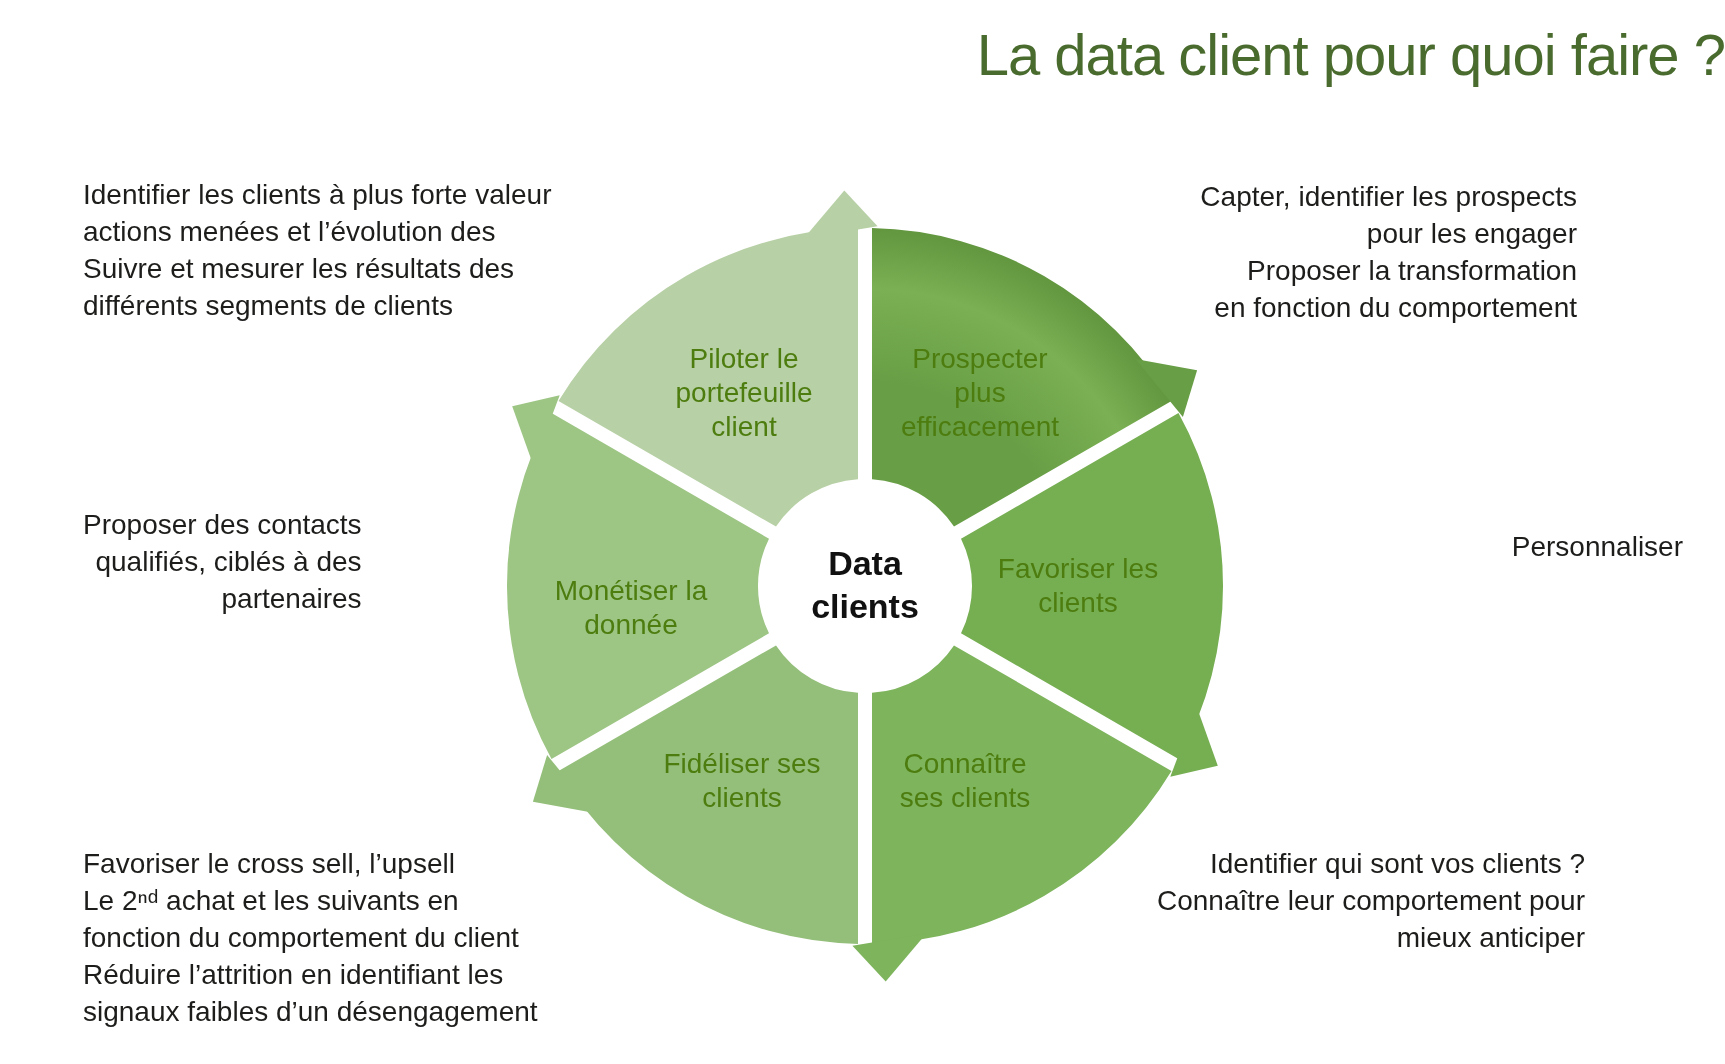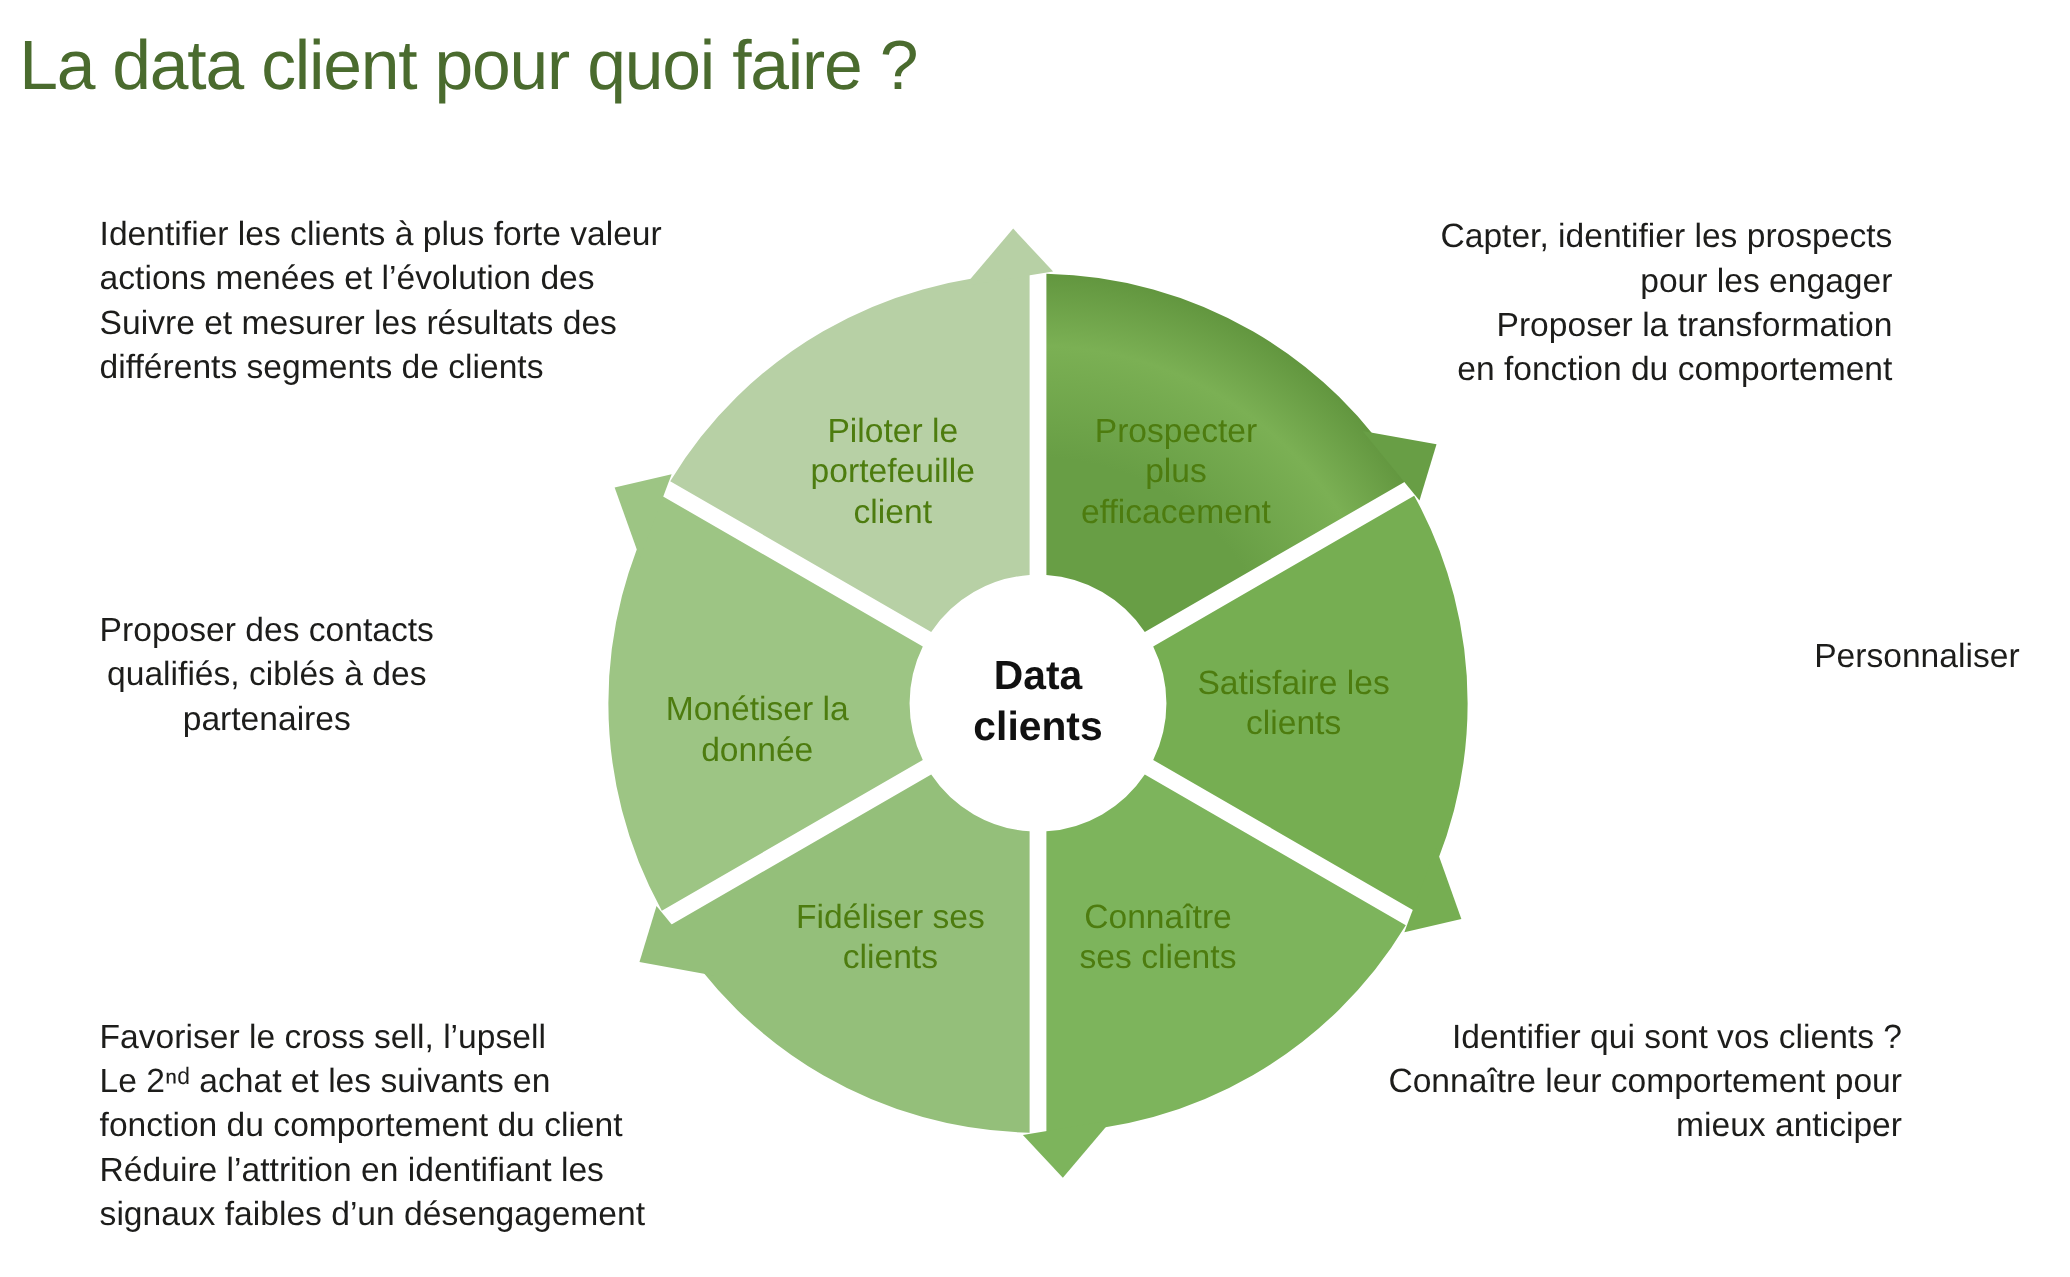--- a/index.html
+++ b/index.html
@@ -6,42 +6,42 @@
   body {
     width: 1725px; height: 1064px;
     background: #ffffff;
     position: relative;
     overflow: hidden;
     font-family: "Liberation Sans", "DejaVu Sans", sans-serif;
     color: #1d1d1b;
   }
   .title {
     position: absolute;
-    left: 16px; right: 0; top: 22px;
-    text-align: left;
+    left: 2px; right: 0; top: 22px;
+    text-align: right;
     font-size: 58px;
     line-height: 1.15;
     letter-spacing: -1px;
     color: #4a6b2e;
   }
   .wheel-svg {
     position: absolute;
     left: 0; top: 0;
     width: 1725px; height: 1064px;
     pointer-events: none;
   }
   .note {
     position: absolute;
     font-size: 28px;
     line-height: 37px;
     white-space: nowrap;
   }
   .note-tl { left: 83px;  top: 176px; text-align: left; }
   .note-tr { right: 148px; top: 178px; text-align: right; }
-  .note-ml { left: 83px;  top: 506px; text-align: center; }
+  .note-ml { left: 83px;  top: 506px; text-align: right; }
   .note-mr { right: 42px;  top: 528px; text-align: right; margin-left: 10px; }
   .note-bl { left: 83px;  top: 845px; text-align: left; }
   .note-br { right: 140px; top: 845px; text-align: right; }
   .seg-label {
     position: absolute;
     transform: translate(-50%, -50%);
     color: #4d7c0f;
     font-size: 28px;
     line-height: 34px;
     text-align: center;
@@ -101,21 +101,21 @@
     <div>Piloter le</div>
     <div>portefeuille</div>
     <div>client</div>
   </div>
 <div class="seg-label lbl-prospecter">
     <div>Prospecter</div>
     <div>plus</div>
     <div>efficacement</div>
   </div>
 <div class="seg-label lbl-satisfaire">
-    <div>Satisfaire les</div>
+    <div>Favoriser les</div>
     <div>clients</div>
   </div>
 <div class="seg-label lbl-connaitre">
     <div>Connaître</div>
     <div>ses clients</div>
   </div>
 <div class="seg-label lbl-fideliser">
     <div>Fidéliser ses</div>
     <div>clients</div>
   </div>

